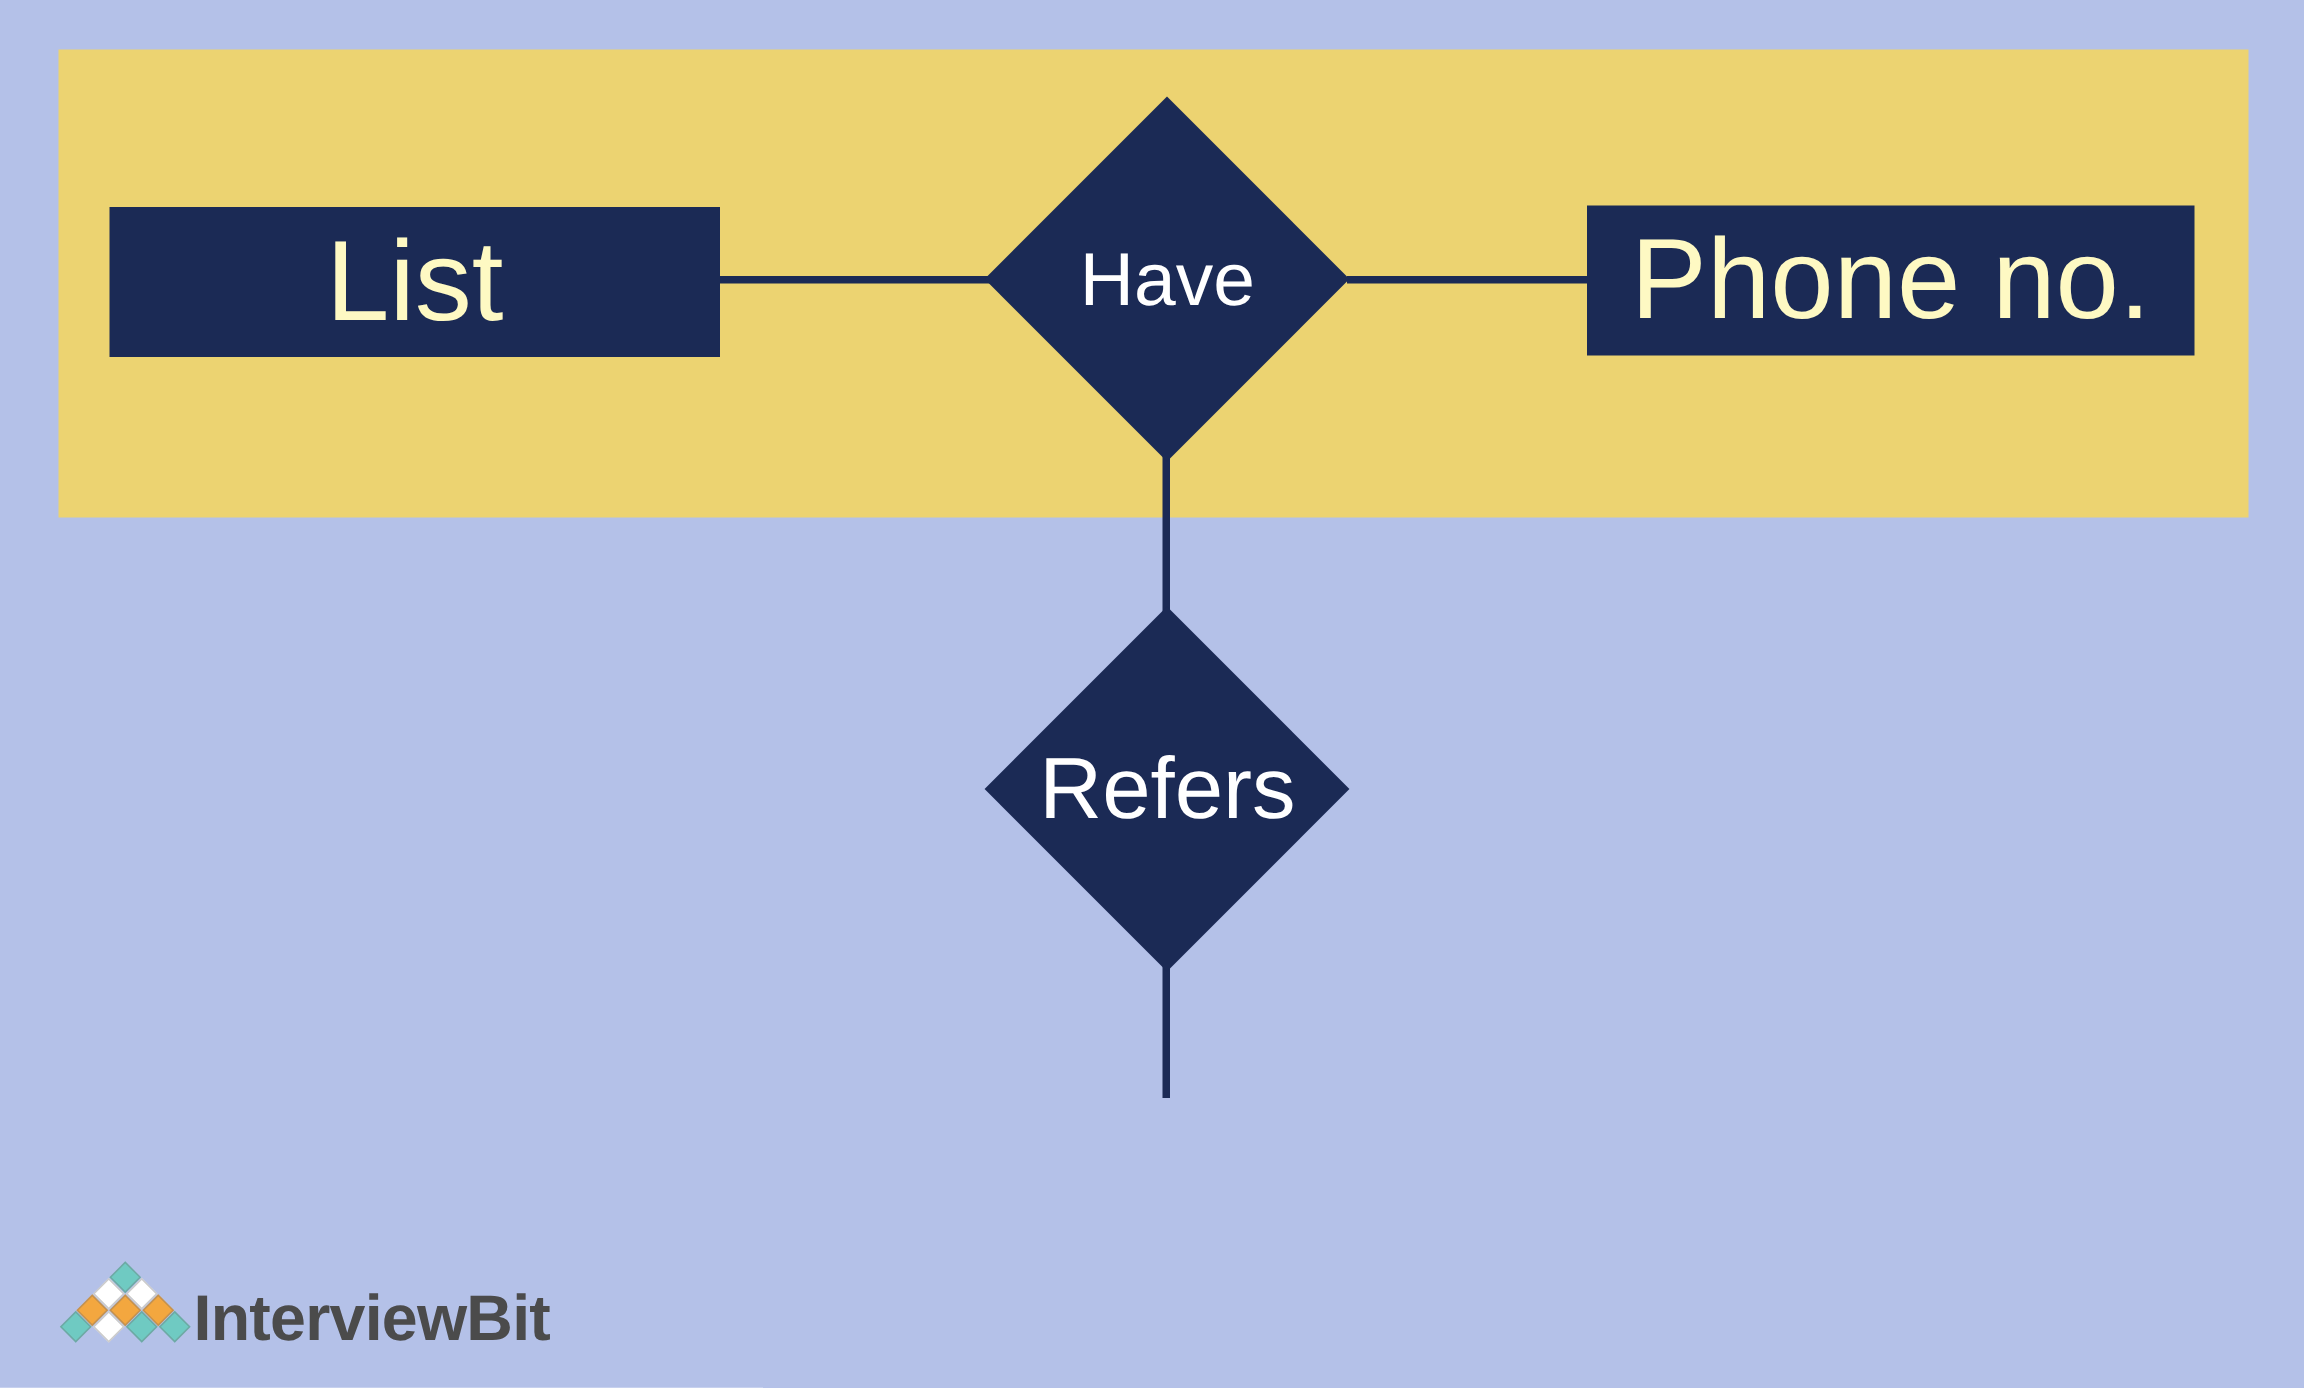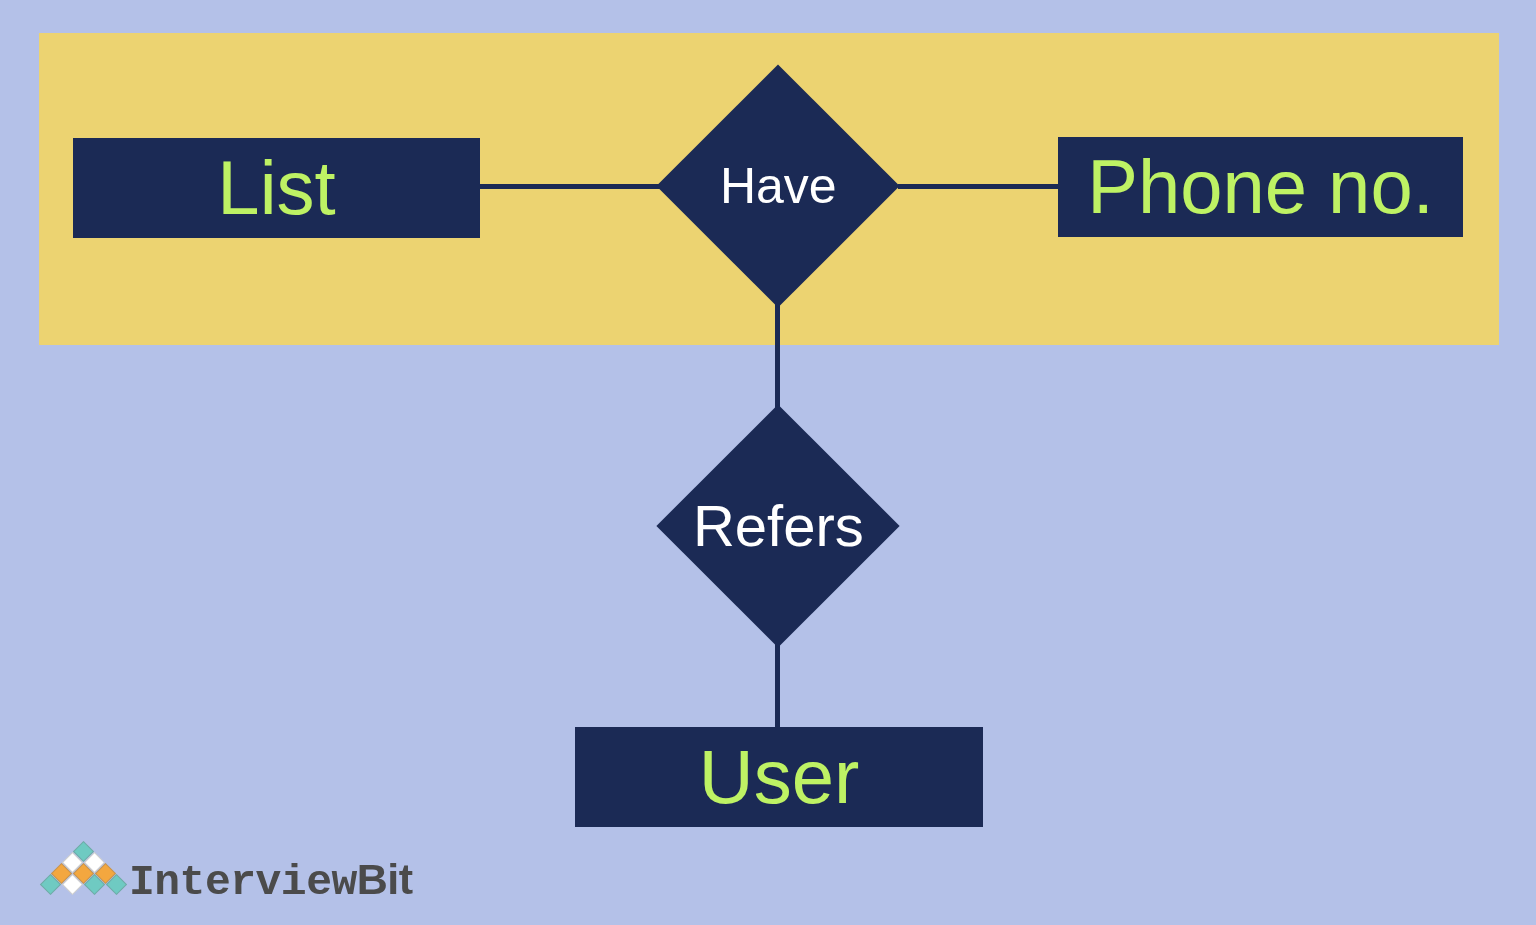--- a/index.html
+++ b/index.html
@@ -26,21 +26,21 @@
   .c3 { left: 775px; top: 300px; width: 5px; height: 112px; }
   .c4 { left: 775px; top: 640px; width: 5px; height: 92px; }
   .entity {
     position: absolute;
     background: #1b2a55;
     display: flex;
     align-items: center;
     justify-content: center;
   }
   .entity-label {
-    color: #bef264;
+    color: #fef9c3;
     font-size: 76px;
     line-height: 1;
     white-space: nowrap;
   }
   .entity.list  { left: 73px;   top: 138px; width: 407px; height: 100px; }
   .entity.phone { left: 1058px; top: 137px; width: 405px; height: 100px; align-items: center; }
   .entity.user  { left: 575px;  top: 727px; width: 408px; height: 100px; }
   .diamond {
     position: absolute;
     width: 172px; height: 172px;
@@ -80,21 +80,21 @@
   .gem.o { background: #f3a73f; }
   .logo-text {
     position: absolute;
     left: 129px; top: 858px;
     font-size: 43px;
     line-height: 1;
     color: #4b4b4b;
     letter-spacing: -0.5px;
     white-space: nowrap;
   }
-  .logo-text .bold  { font-weight: 800; font-family: Liberation Mono, monospace; }
+  .logo-text .bold  { font-weight: 800; }
   .logo-text .light { font-weight: 700; }
 </style>
 </head>
 <body>
 
 <div class="canvas">
 
   <div class="band"></div>
 
   <div class="connector c1"></div>
@@ -103,23 +103,20 @@
   <div class="connector c4"></div>
 
   <div class="entity list">
     <span class="entity-label">List</span>
   </div>
 
   <div class="entity phone">
     <span class="entity-label">Phone no.</span>
   </div>
 
-  <div class="entity user">
-    <span class="entity-label">User</span>
-  </div>
 
   <div class="diamond have">
     <span class="diamond-label">Have</span>
   </div>
 
   <div class="diamond refers">
     <span class="diamond-label">Refers</span>
   </div>
 
   <div class="logo">

